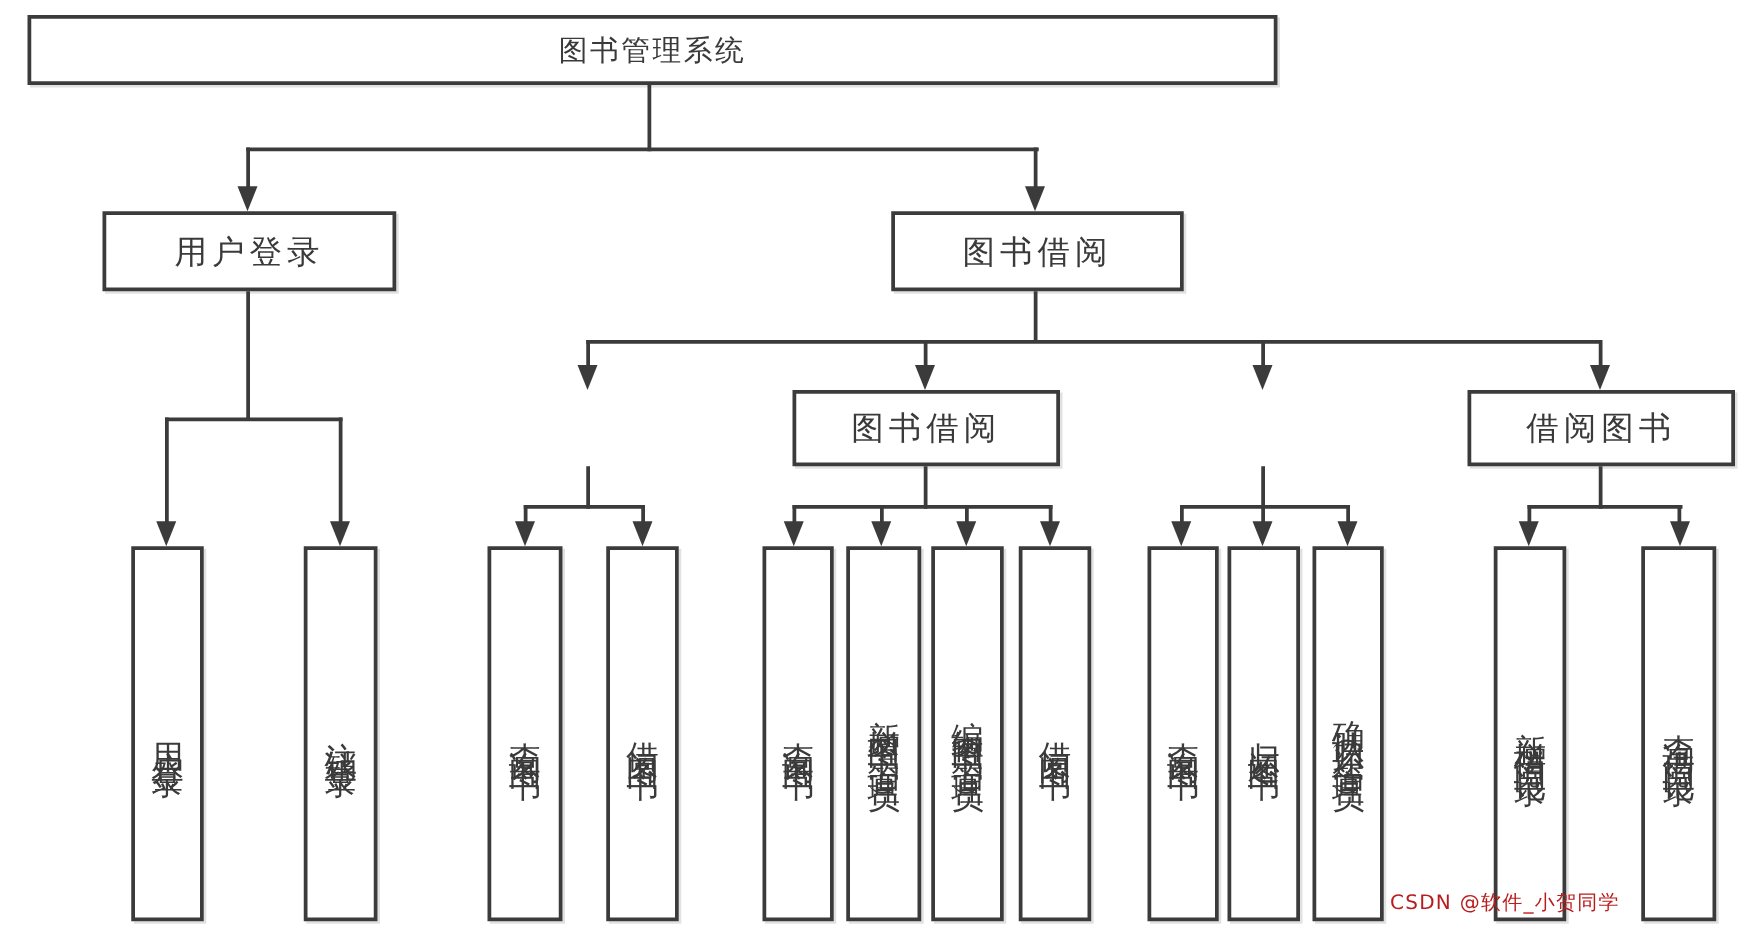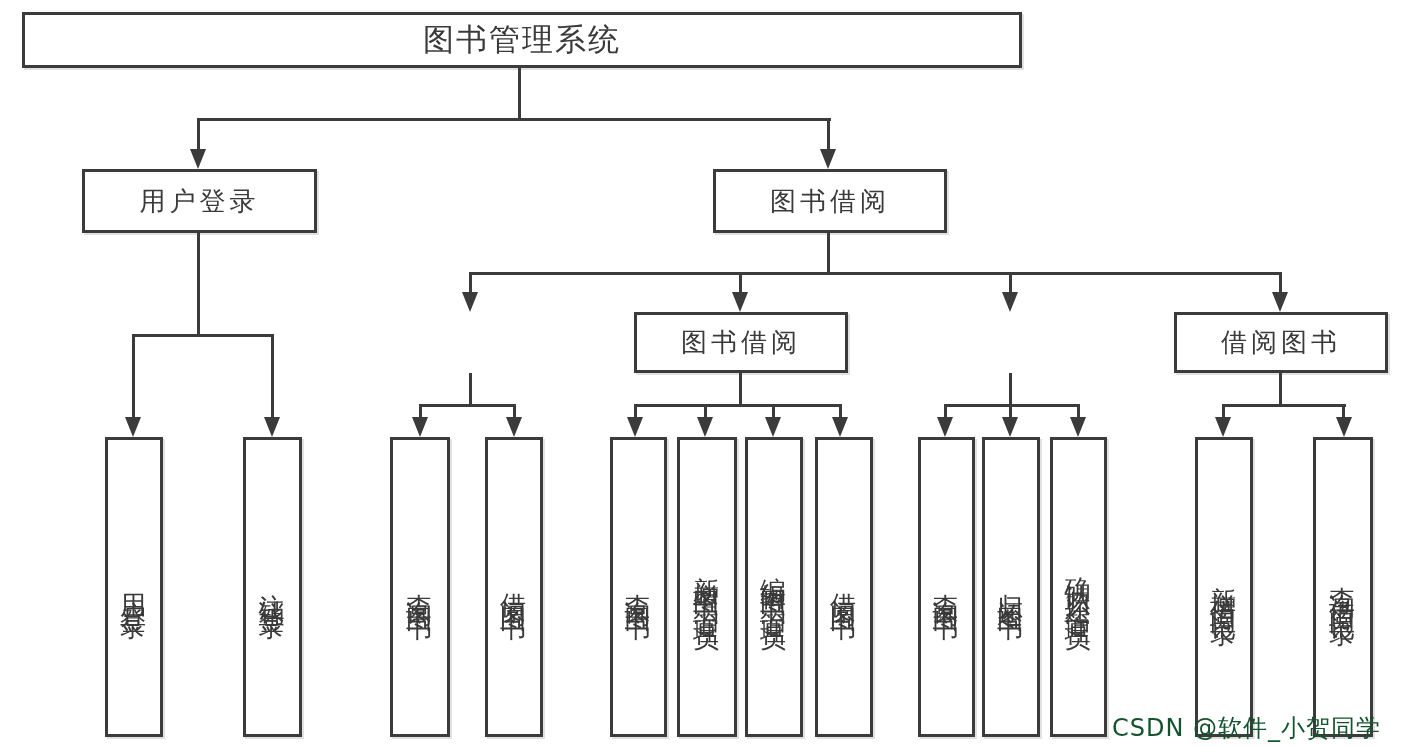--- a/index.html
+++ b/index.html
@@ -2,29 +2,29 @@
 <html><head>
 <meta charset="utf-8">
 <style>
   html,body{margin:0;padding:0;background:#ffffff;}
   .stage{position:relative;width:1405px;height:747px;background:#ffffff;overflow:hidden;
          font-family:"DejaVu Sans","Liberation Sans",sans-serif;}
   .node{position:absolute;box-sizing:border-box;border:3px solid #3b3b3b;background:#ffffff;
         display:flex;align-items:center;justify-content:center;color:#3a3a3a;
         box-shadow:2px 2px 0 rgba(90,90,90,0.18);}
   .node span{white-space:nowrap;}
-  .h1 span{font-size:31px;letter-spacing:2px;}
+  .h1 span{font-size:23px;letter-spacing:2px;}
   .h2 span{font-size:26px;letter-spacing:4px;}
   .vert span{writing-mode:vertical-rl;text-orientation:mixed;font-size:26px;letter-spacing:7px;}
   .ln{position:absolute;display:block;background:#3b3b3b;}
   .arw{position:absolute;display:block;width:0;height:0;
        border-left:8px solid transparent;border-right:8px solid transparent;
        border-top:20px solid #3b3b3b;}
-  .wm{position:absolute;left:1112px;top:712px;z-index:5;font-size:24px;letter-spacing:1px;
-      color:#14532d;white-space:nowrap;}
+  .wm{position:absolute;left:1112px;top:712px;z-index:5;font-size:16px;letter-spacing:1px;
+      color:#b91c1c;white-space:nowrap;}
 </style>
 </head>
 <body>
 
 <div class="stage">
 
   <div class="node h1" style="left:22px;top:12px;width:1000px;height:56px">
       <span>图书管理系统</span>
     </div>
 

